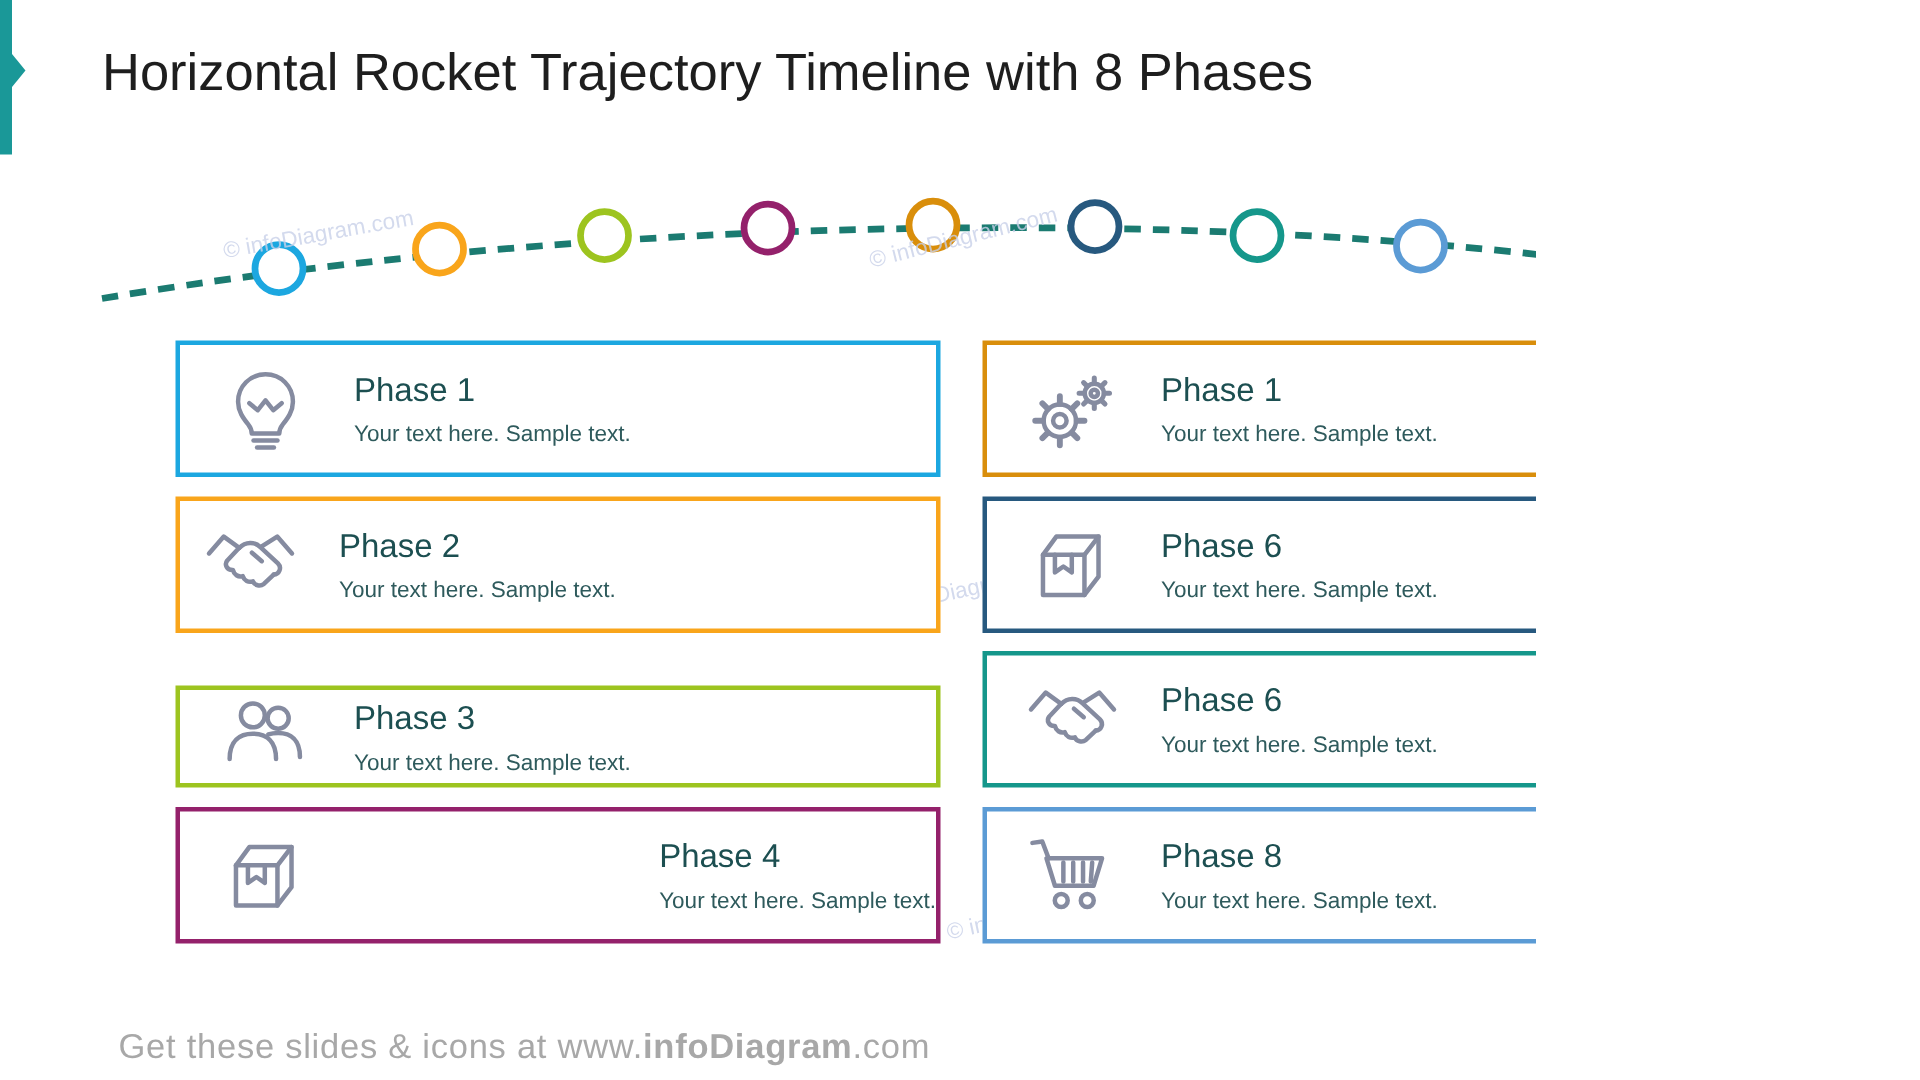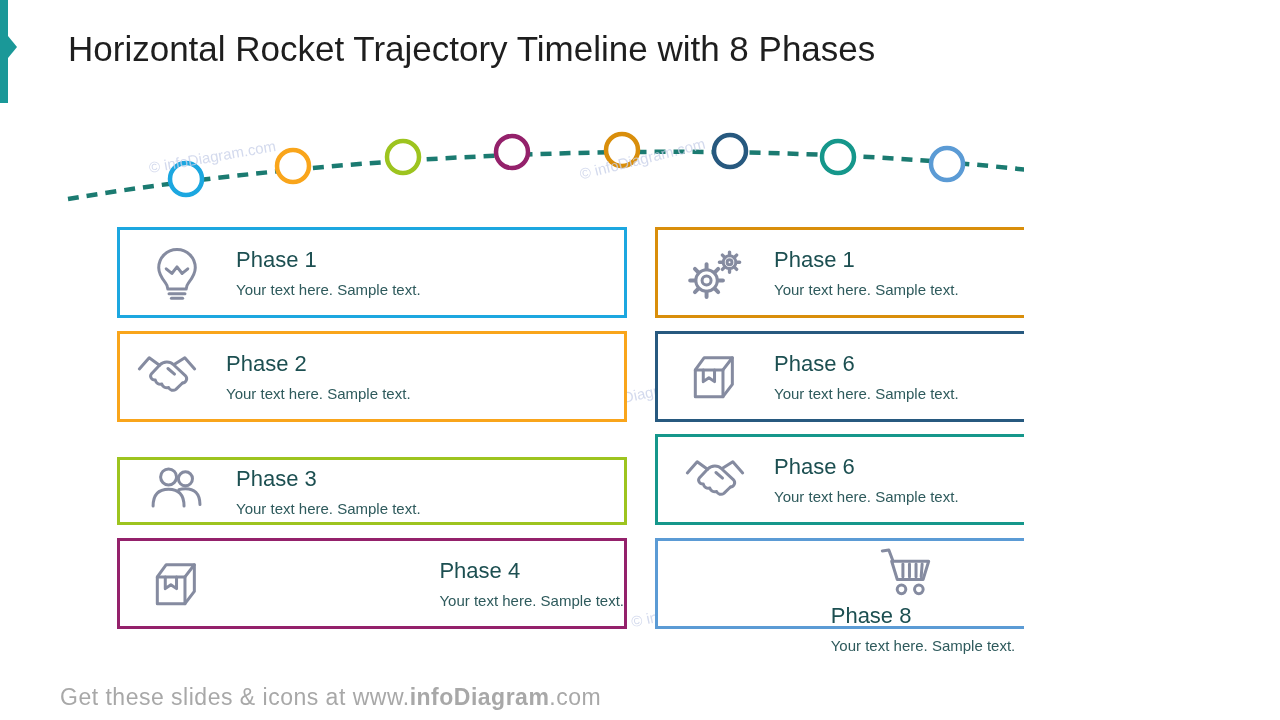--- a/index.html
+++ b/index.html
@@ -35,21 +35,21 @@
     column-gap:28px;row-gap:12.5px;}
   .card{box-sizing:border-box;background:#fff;border:3.5px solid #999;
     display:flex;align-items:center;padding-left:26px;}
   .card-icon{width:62px;height:62px;flex:0 0 62px;margin-right:28px;
     display:flex;align-items:center;justify-content:center;}
   .icon-svg{width:60px;height:60px;stroke:var(--icon);fill:none;
     stroke-width:3.2;stroke-linecap:round;stroke-linejoin:round;}
   .card-label{font-size:22px;color:var(--heading);margin-bottom:8px;}
   .card-body{font-size:15px;color:var(--body);}
   
-  .footer{position:absolute;left:60px;top:684px;font-size:23px;color:#A8A8A8;letter-spacing:.5px;}
+  .footer{position:absolute;left:79px;top:684px;font-size:23px;color:#A8A8A8;letter-spacing:.5px;}
   .footer b{font-weight:700;}
   .defs-hidden{position:absolute;width:0;height:0;overflow:hidden;}
 </style>
 </head>
 <body>
 
 <svg class="defs-hidden" aria-hidden="true">
   <defs>
     <symbol id="ic-bulb" viewBox="0 0 64 64">
       <path d="M32 7 C43 7 51.5 15.5 51.5 26.5 C51.5 33.3 47.8 38.2 44.3 42.6 C42.6 44.8 41.8 46.8 41.8 49 L22.2 49 C22.2 46.8 21.4 44.8 19.7 42.6 C16.2 38.2 12.5 33.3 12.5 26.5 C12.5 15.5 21 7 32 7 Z"></path>
@@ -207,21 +207,21 @@
         <svg class="icon-svg">
             <use href="#ic-hand"></use>
           </svg>
       </div>
       <div class="card-text">
         <div class="card-label">Phase 6</div>
         <div class="card-body">Your text here. Sample text.</div>
       </div>
     </div>
 
-    <div class="card" style="border-color: rgb(91, 155, 213); flex-direction: column;">
+    <div class="card" style="border-color: rgb(91, 155, 213);">
       <div class="card-icon">
         <svg class="icon-svg">
             <use href="#ic-cart"></use>
           </svg>
       </div>
       <div class="card-text">
         <div class="card-label">Phase 8</div>
         <div class="card-body">Your text here. Sample text.</div>
       </div>
     </div>

